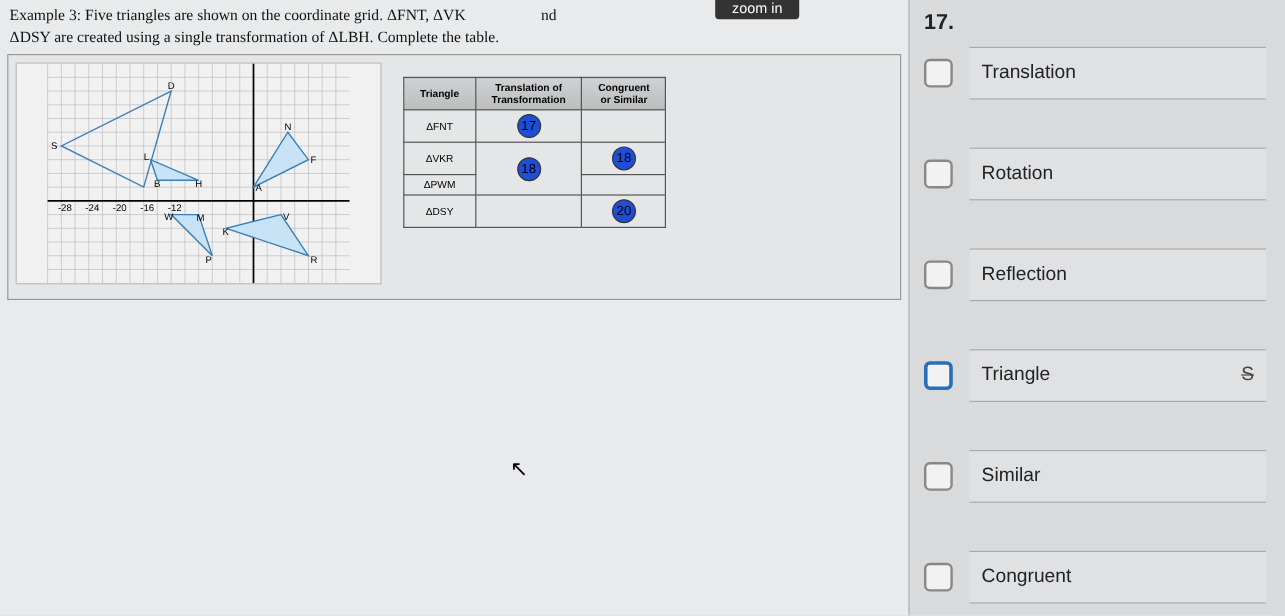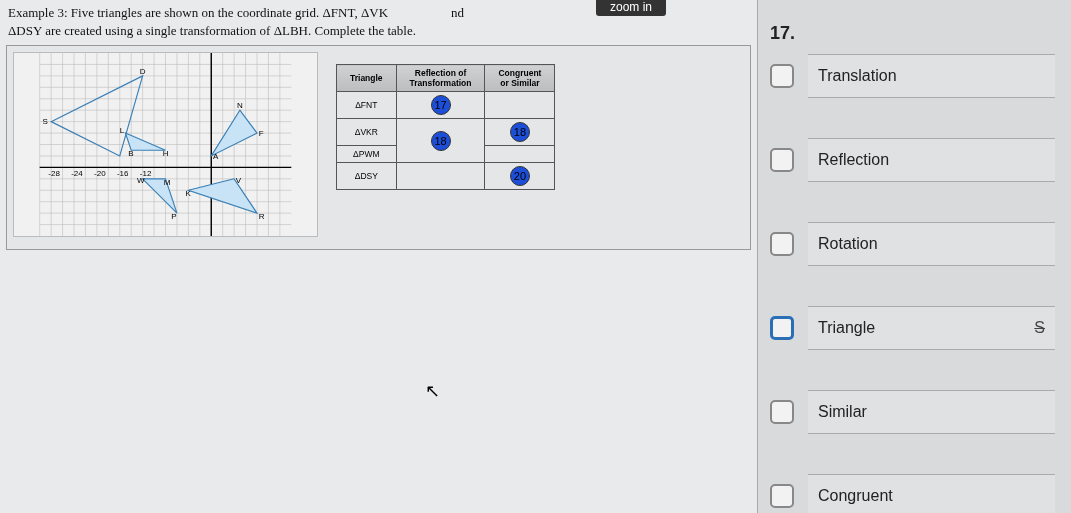--- a/index.html
+++ b/index.html
@@ -85,21 +85,21 @@
     }
     .cursor {
       position: absolute;
       left: 425px;
       top: 380px;
       font-size: 18px;
       color: #000;
     }
     .right-panel {
       flex: 1;
-      padding: 23px 16px 8px 12px;
+      padding: 8px 16px 8px 12px;
       font-family: Arial, sans-serif;
     }
     .qnum {
       font-size: 18px;
       font-weight: bold;
       margin-bottom: 10px;
       color: #222;
     }
     .answer-row {
       display: flex;
@@ -215,21 +215,21 @@
             <text x="-16.5" y="1.5">-16</text>
             <text x="-12.5" y="1.5">-12</text>
         </g>
       </svg>
     </div>
 
     <table class="tri-table">
       <tbody>
           <tr>
         <th>Triangle</th>
-        <th>Reflection of Transformation</th>
+        <th>Translation of Transformation</th>
         <th>Congruent or Similar</th>
       </tr>
       <tr>
         <td>ΔFNT</td>
         <td><span class="blank-circle">17</span></td>
         <td></td>
       </tr>
       <tr>
         <td>ΔVKR</td>
         <td rowspan="2"><span class="blank-circle">18</span></td>
@@ -255,27 +255,27 @@
   <div id="answers">
       <div class="answer-row">
         <div class="checkbox"></div>
         <div class="answer-box">
           <span>Translation</span>
         </div>
       </div>
       <div class="answer-row">
         <div class="checkbox"></div>
         <div class="answer-box">
+          <span>Rotation</span>
+        </div>
+      </div>
+      <div class="answer-row">
+        <div class="checkbox"></div>
+        <div class="answer-box">
           <span>Reflection</span>
-        </div>
-      </div>
-      <div class="answer-row">
-        <div class="checkbox"></div>
-        <div class="answer-box">
-          <span>Rotation</span>
         </div>
       </div>
       <div class="answer-row">
         <div class="checkbox selected"></div>
         <div class="answer-box">
           <span>Triangle</span>
           <span class="strike"><span style="text-decoration:line-through">S</span></span>
         </div>
       </div>
       <div class="answer-row">

